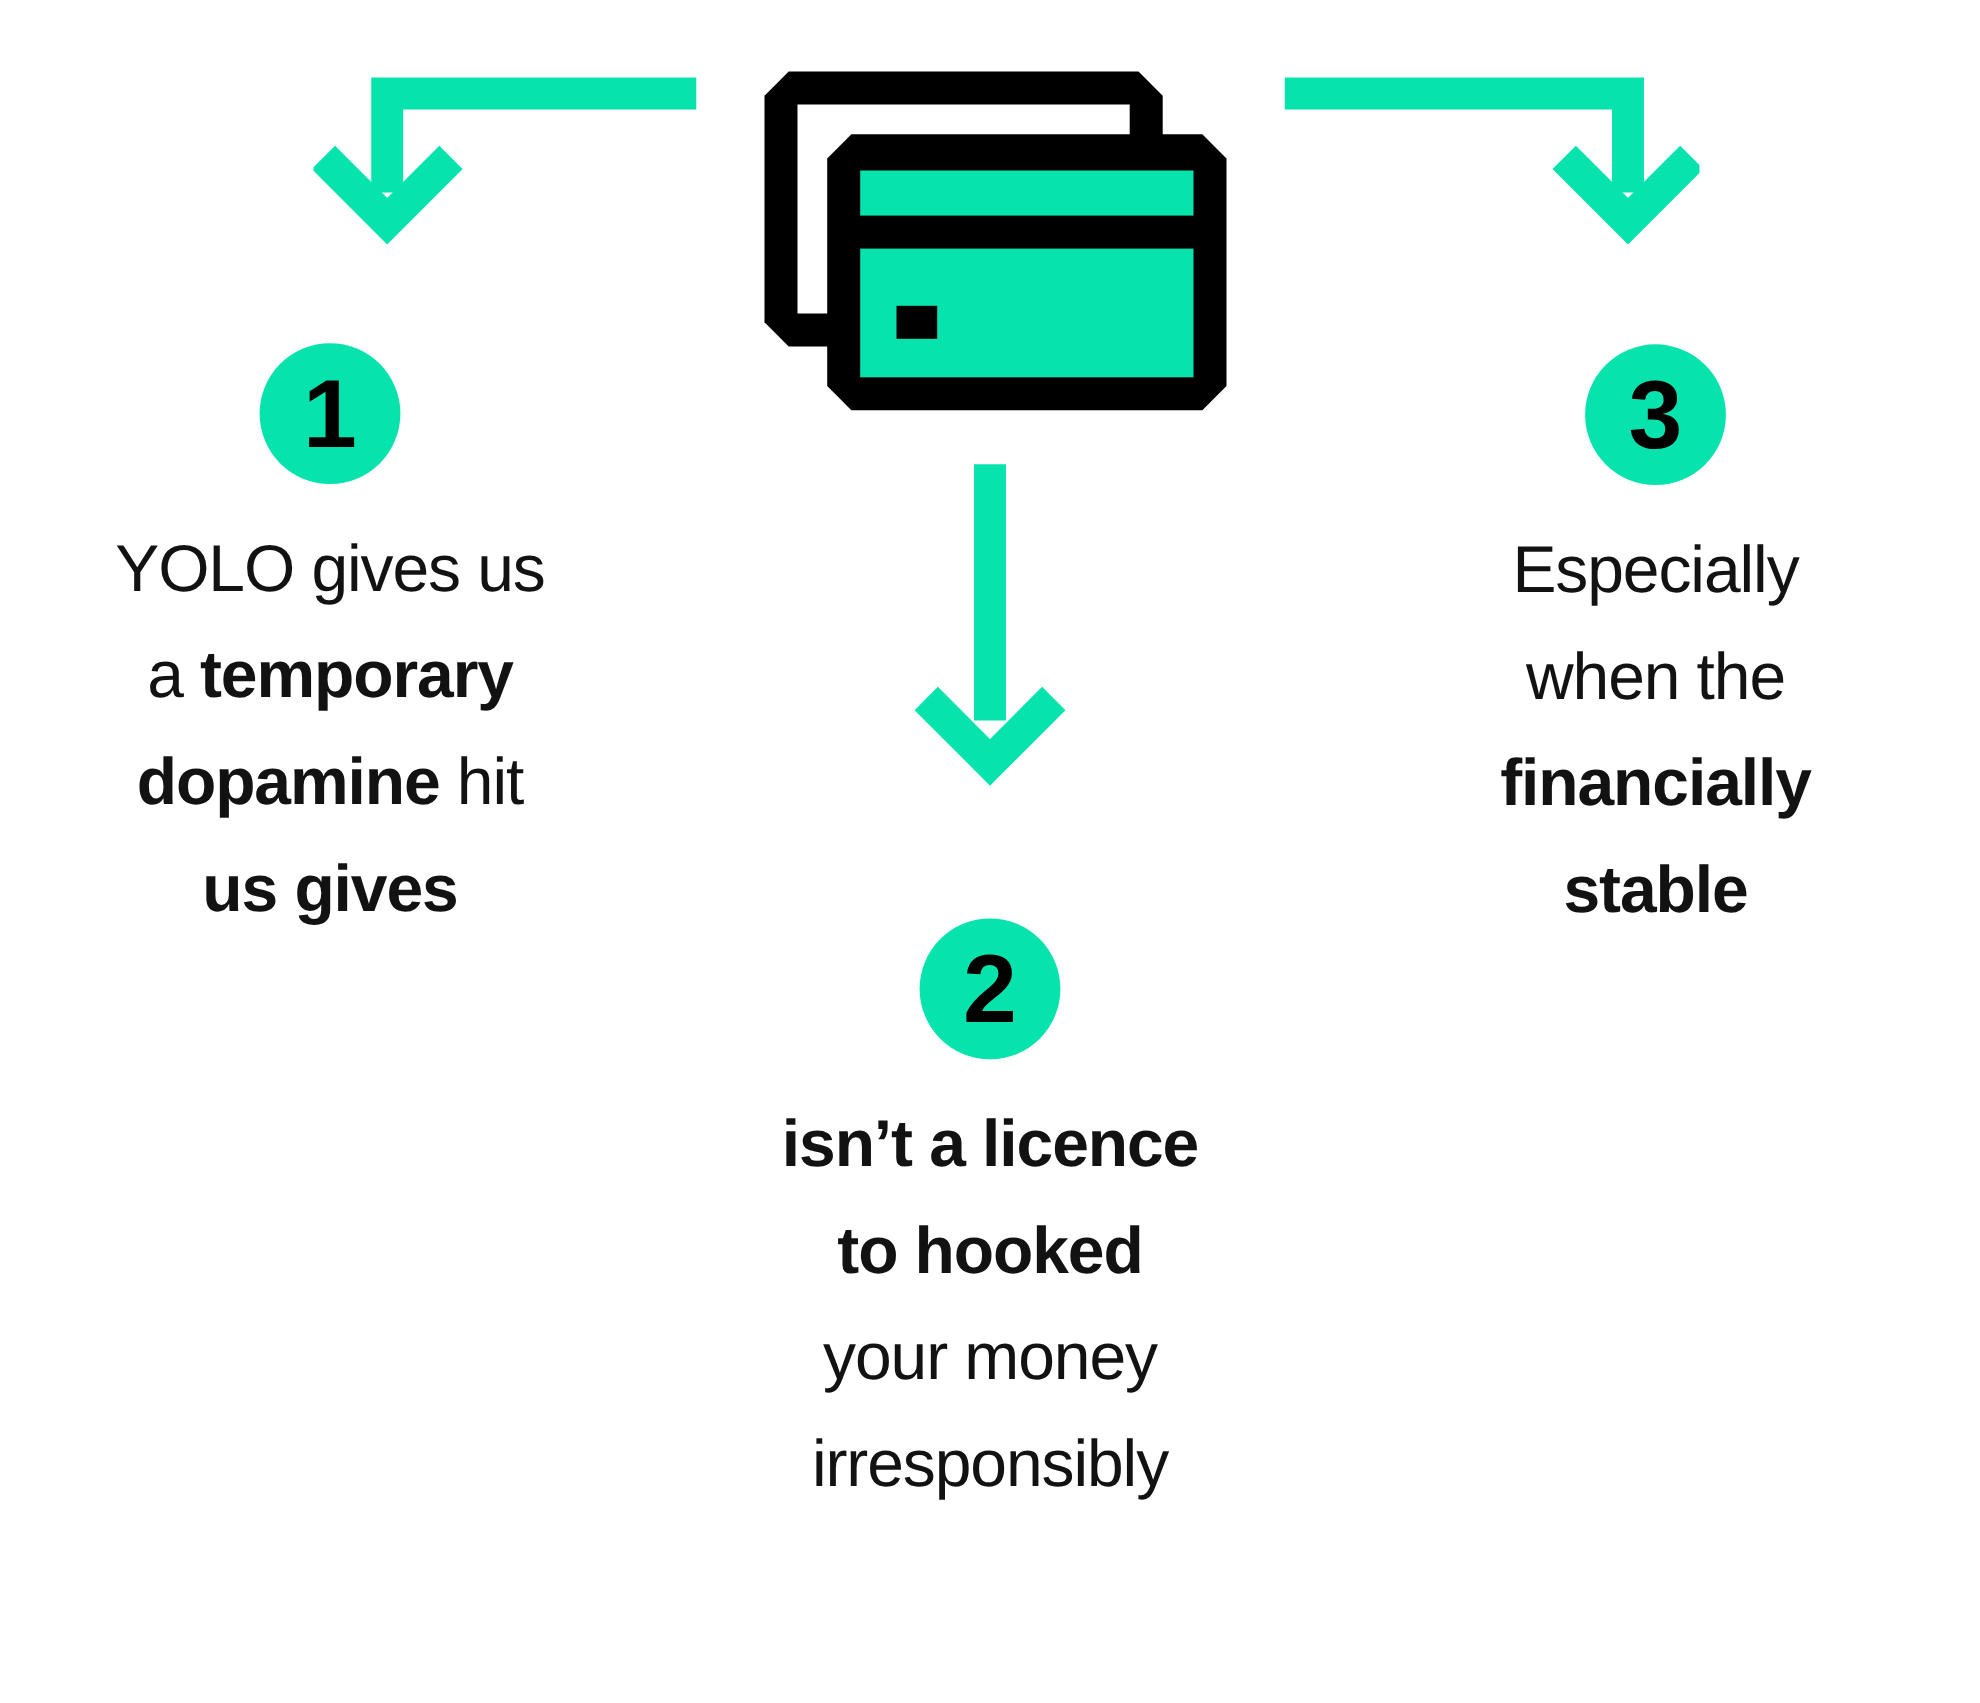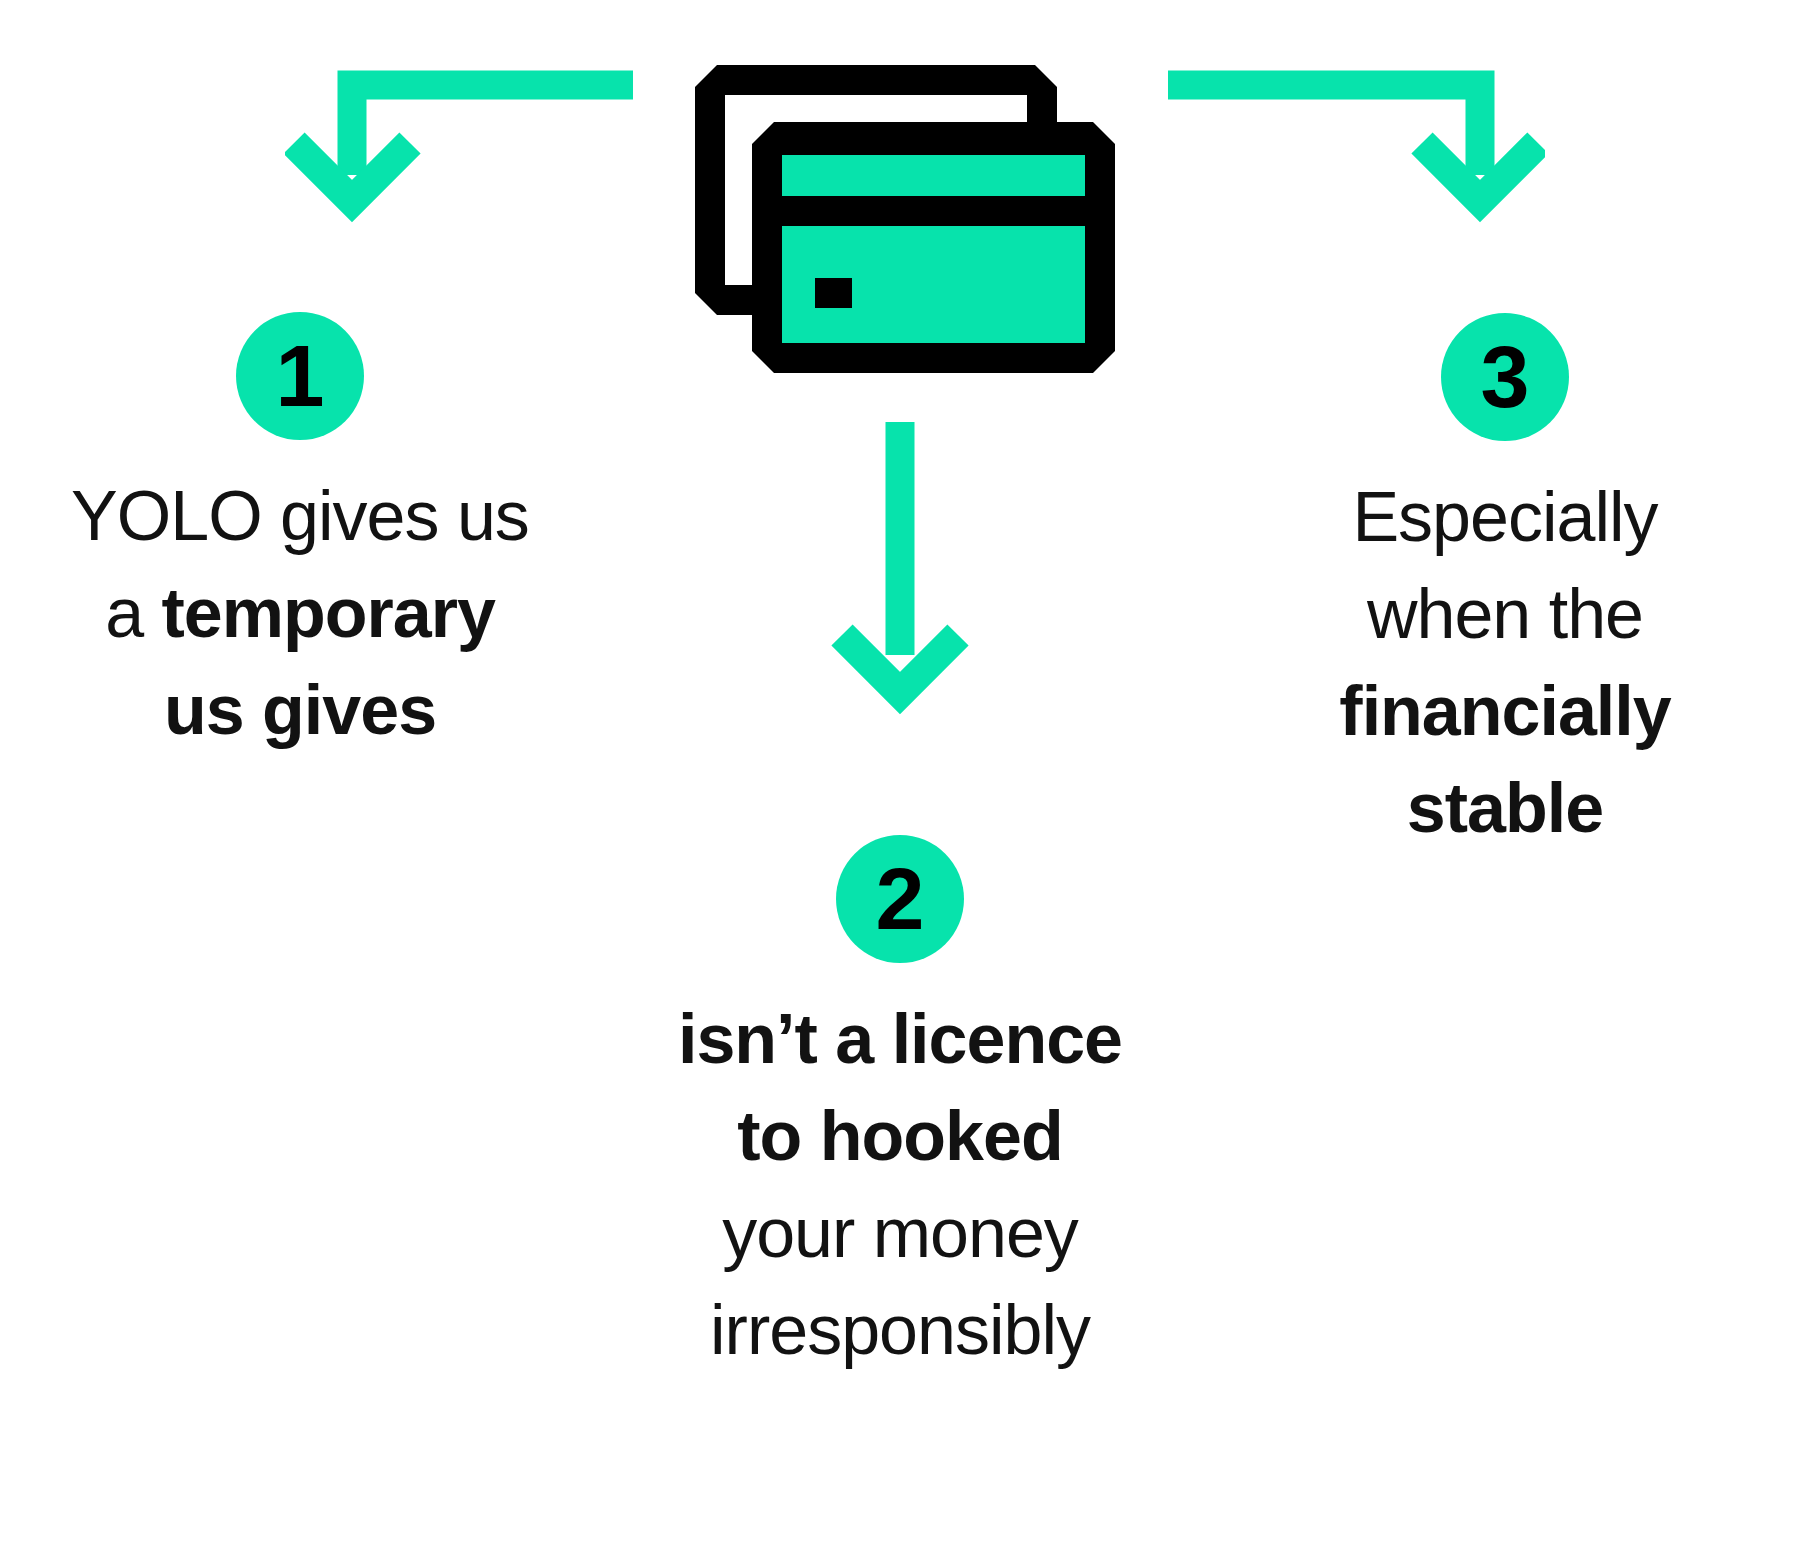--- a/index.html
+++ b/index.html
@@ -13,21 +13,21 @@
   .step{position:absolute;text-align:center;}
   .badge{
     width:128px;height:128px;border-radius:50%;
     background:var(--green,#07e3ac);
     margin:0 auto;
     display:flex;align-items:center;justify-content:center;
     font-size:88px;font-weight:700;color:#000;
   }
   .tlines{margin-top:28px;}
   .tline{
-    font-size:70px;line-height:97px;font-weight:400;
+    font-size:60px;line-height:97px;font-weight:400;
     white-space:nowrap;letter-spacing:-1px;
   }
   .tline .b{font-weight:700;margin-top:36px;}
   svg{display:block;}
   .stroke-green{stroke:var(--green,#07e3ac);fill:none;}
   .fill-green{fill:var(--green,#07e3ac);}
 </style>
 </head>
 <body style="--green: #07e3ac; --text: #121212;">
 
@@ -57,20 +57,21 @@
   <svg class="abs" style="left:830px;top:415px;" width="140" height="310" viewBox="0 0 140 310">
     <path class="stroke-green" d="M 70 7 V 240" stroke-width="29"></path>
     <path class="stroke-green" d="M 12 220 L 70 278 L 128 220" stroke-width="30"></path>
   </svg>
 
   <div class="step" style="left:10px;top:312px;width:580px;">
     <div class="badge">1</div>
     <div class="tlines">
         <div class="tline"><span>YOLO gives us</span></div>
         <div class="tline"><span>a </span><span class="b">temporary</span></div>
+        <div class="tline"><span class="b">dopamine</span><span> hit</span></div>
         <div class="tline"><span class="b">us gives</span></div>
       </div>
   </div>
 
   <div class="step" style="left:610px;top:835px;width:580px;">
     <div class="badge">2</div>
     <div class="tlines">
         <div class="tline"><span class="b">isn’t a licence</span></div>
         <div class="tline"><span class="b">to hooked</span></div>
         <div class="tline"><span>your money</span></div>

